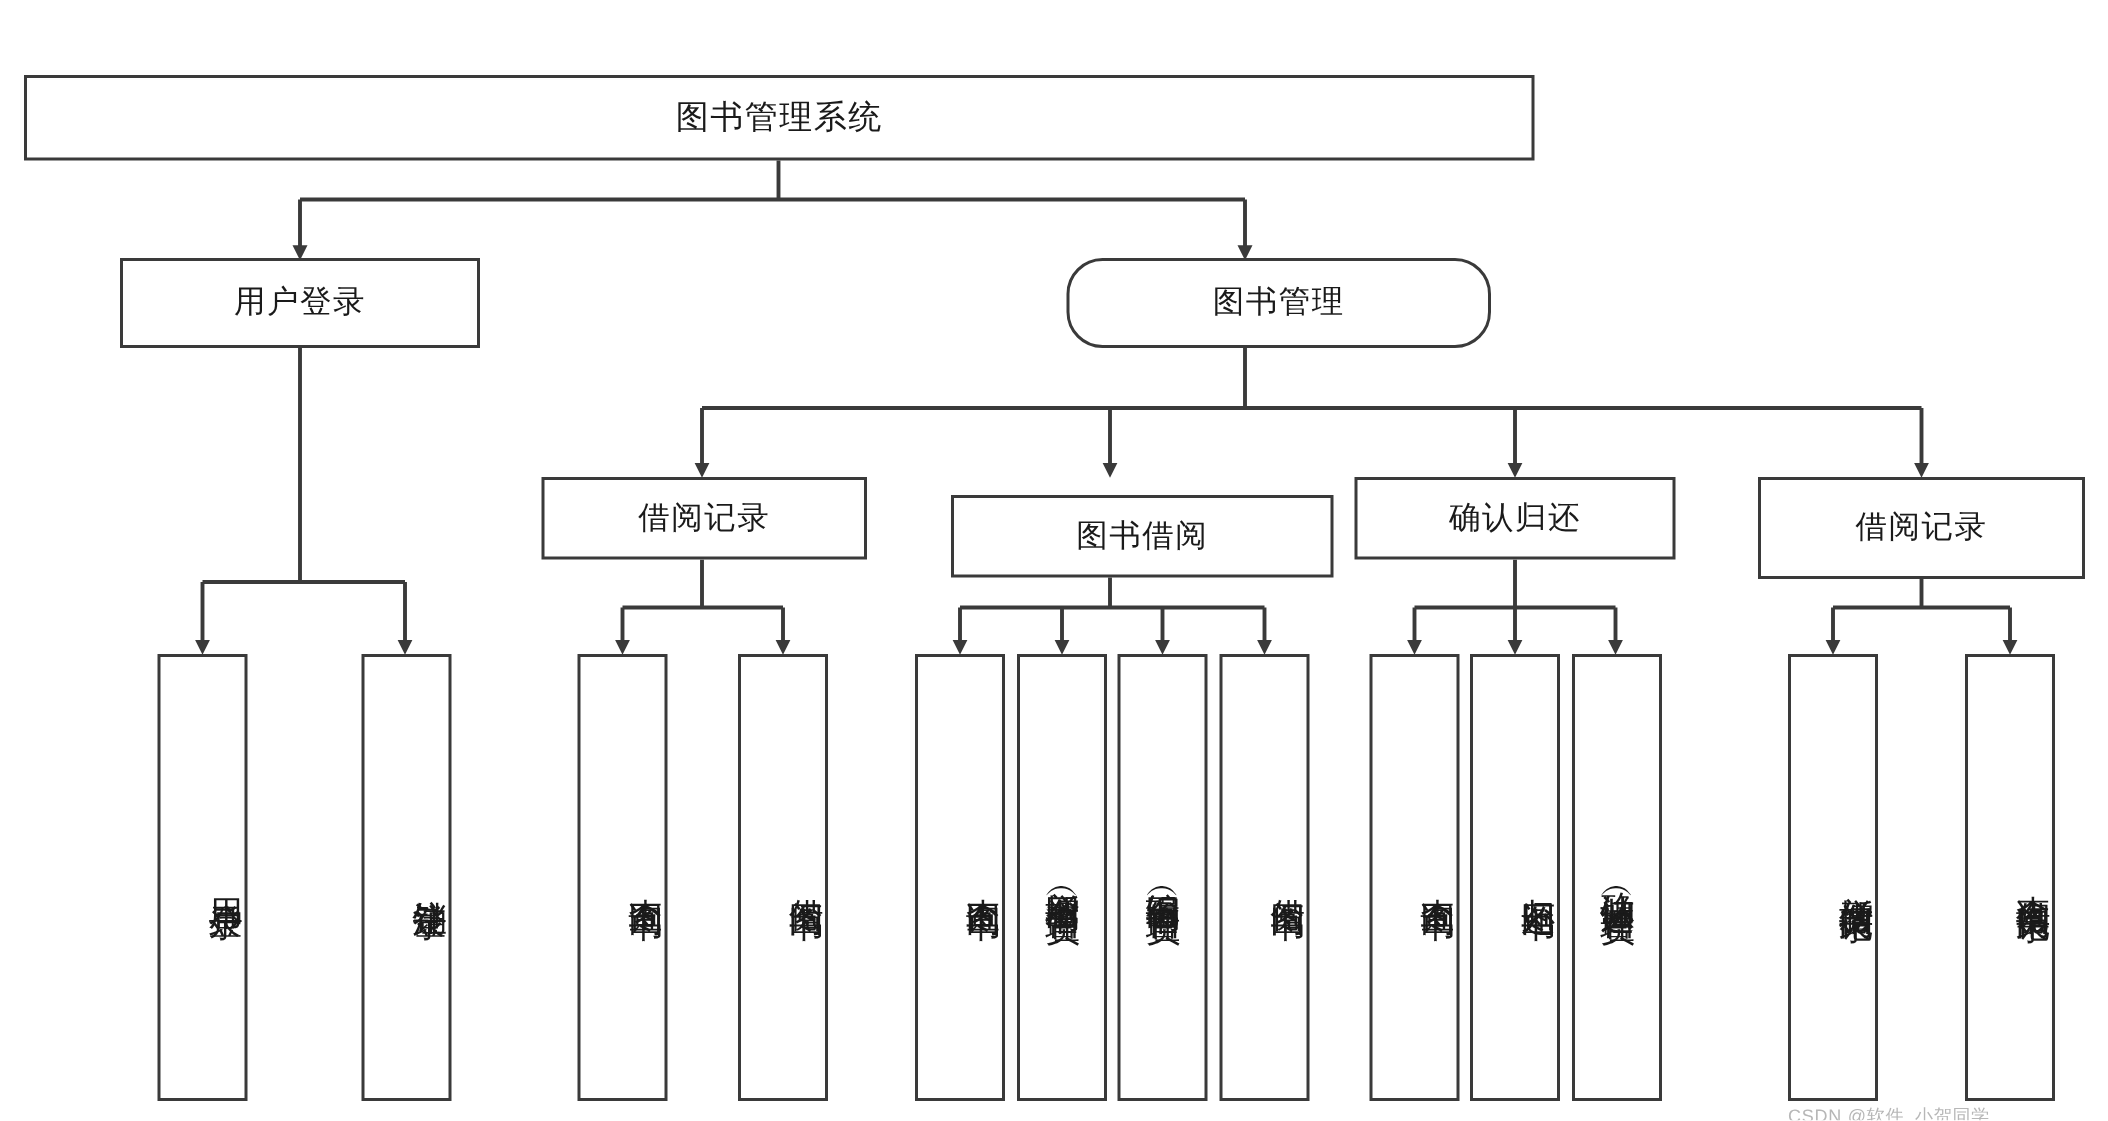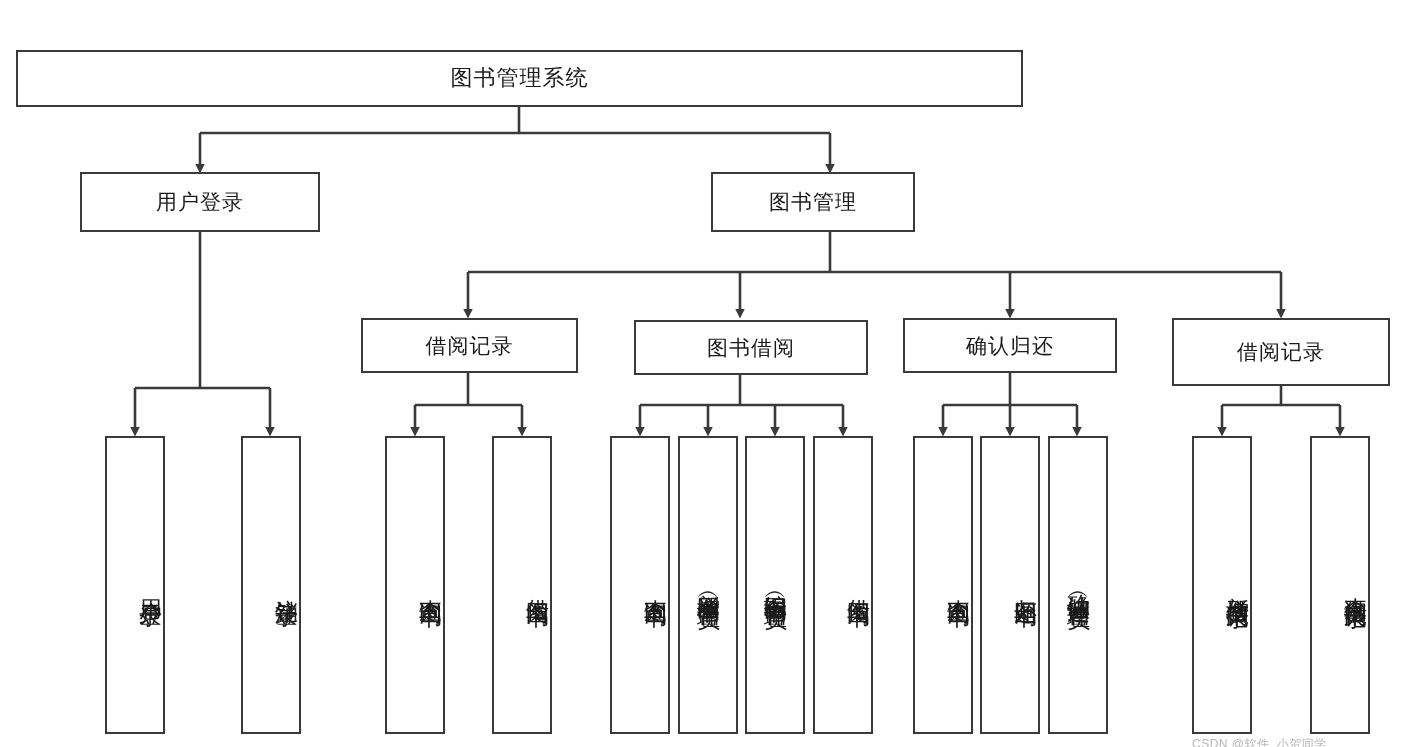--- a/index.html
+++ b/index.html
@@ -124,28 +124,28 @@
     </g>
   </svg>
 
   <div class="node horiz" id="title-node" style="left:16px; top:12px; width:1007px; height:57px;">
     <span>图书管理系统</span>
   </div>
 
   <div class="node horiz" style="left:80px; top:172px; width:240px; height:60px;">
     <span>用户登录</span>
   </div>
-  <div class="node horiz" style="left:711px; top:172px; width:204px; height:60px;">
+  <div class="node horiz" style="left:711px; top:172px; width:283px; height:60px;border-radius:24px;">
     <span>图书管理</span>
   </div>
 
   <div class="node horiz" style="left:361px; top:318px; width:217px; height:55px;">
     <span>借阅记录</span>
   </div>
-  <div class="node horiz" style="left:634px; top:320px; width:234px; height:55px;justify-content:center;">
+  <div class="node horiz" style="left:634px; top:330px; width:255px; height:55px;justify-content:center;">
     <span>图书借阅</span>
   </div>
   <div class="node horiz" style="left:903px; top:318px; width:214px; height:55px;">
     <span>确认归还</span>
   </div>
   <div class="node horiz" style="left:1172px; top:318px; width:218px; height:68px;">
     <span>借阅记录</span>
   </div>
 
   <div class="node vert" style="left:105px; top:436px; width:60px; height:298px;">

